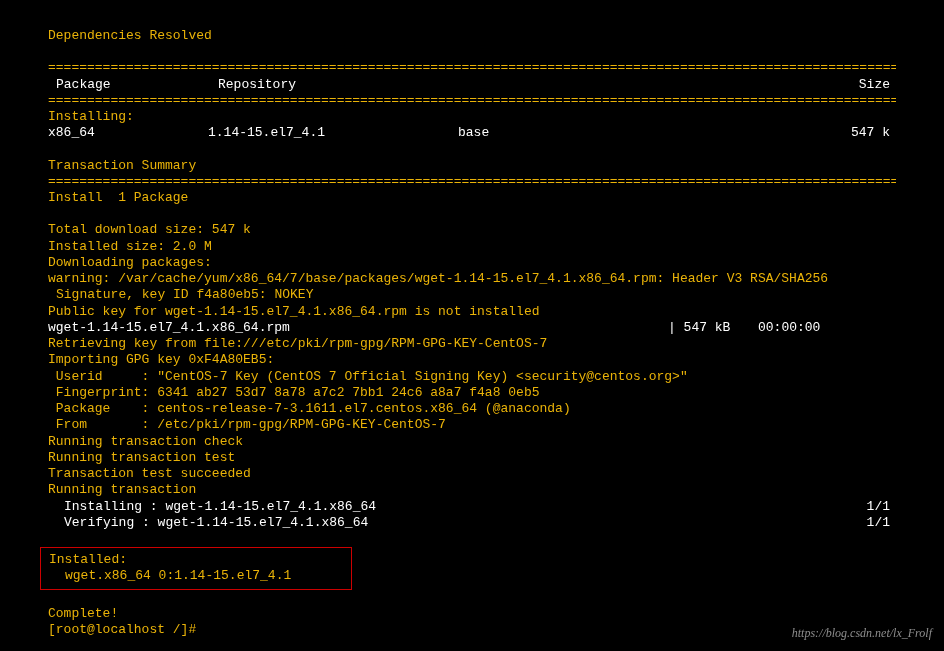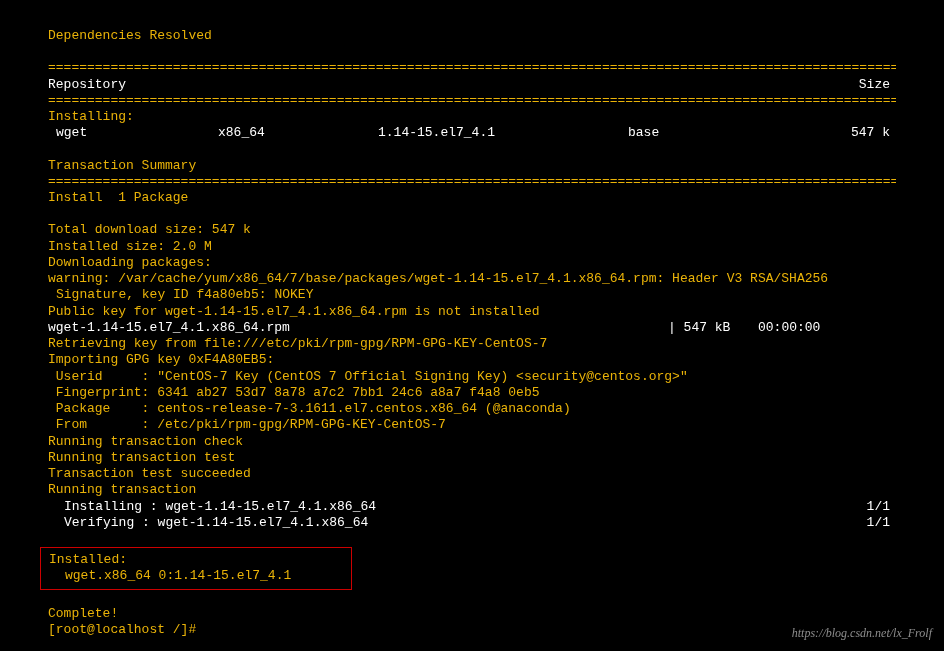--- a/index.html
+++ b/index.html
@@ -72,30 +72,30 @@
 </head>
 <body>
 
 <pre>Dependencies Resolved</pre>
 
 <div class="spacer"></div>
 
 <pre class="divider">================================================================================================================</pre>
 
 <div class="row">
+  <div class="col-package indent-1">Package</div>
   <div class="col-repo">Repository</div>
   <div class="col-size">Size</div>
 </div>
 
 <pre class="divider">================================================================================================================</pre>
 
 <pre>Installing:</pre>
 
 <div class="row install-row">
-  <div class="col-package">wget</div>
   <div class="col-arch">x86_64</div>
   <div class="col-version">1.14-15.el7_4.1</div>
   <div class="col-repo">base</div>
   <div class="col-size">547 k</div>
 </div>
 
 <div class="spacer"></div>
 
 <pre>Transaction Summary</pre>
 <pre class="divider">================================================================================================================</pre>

